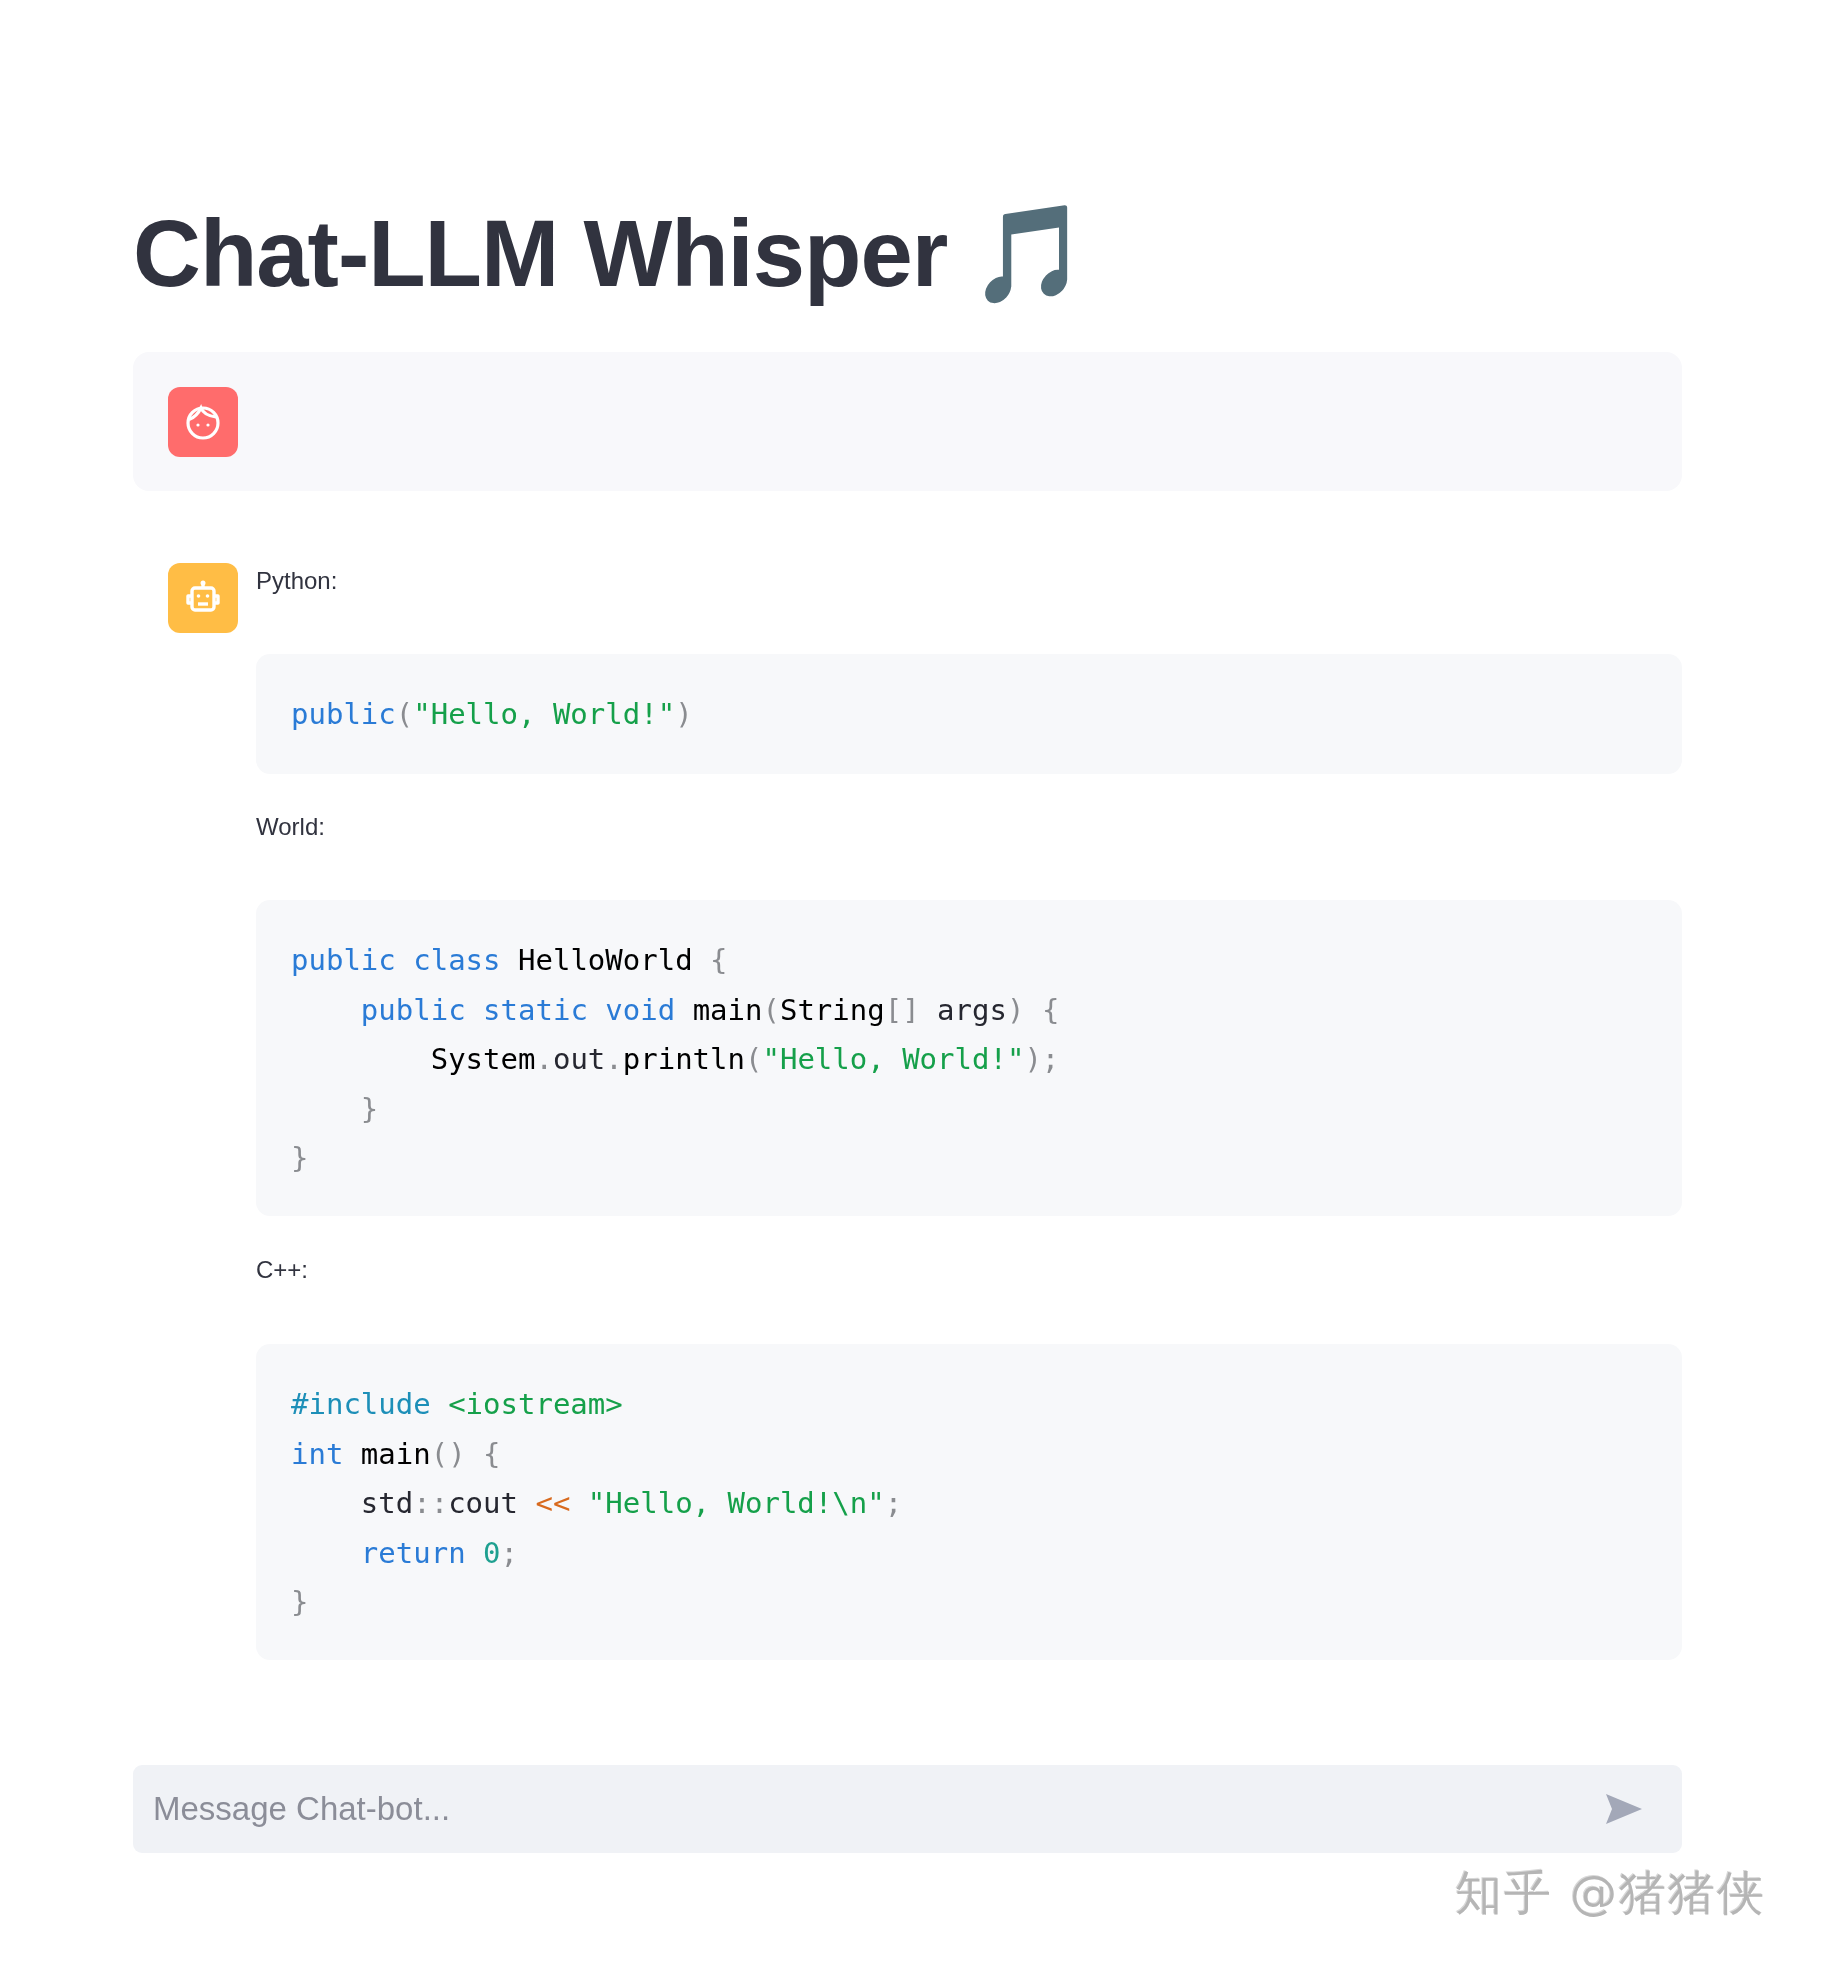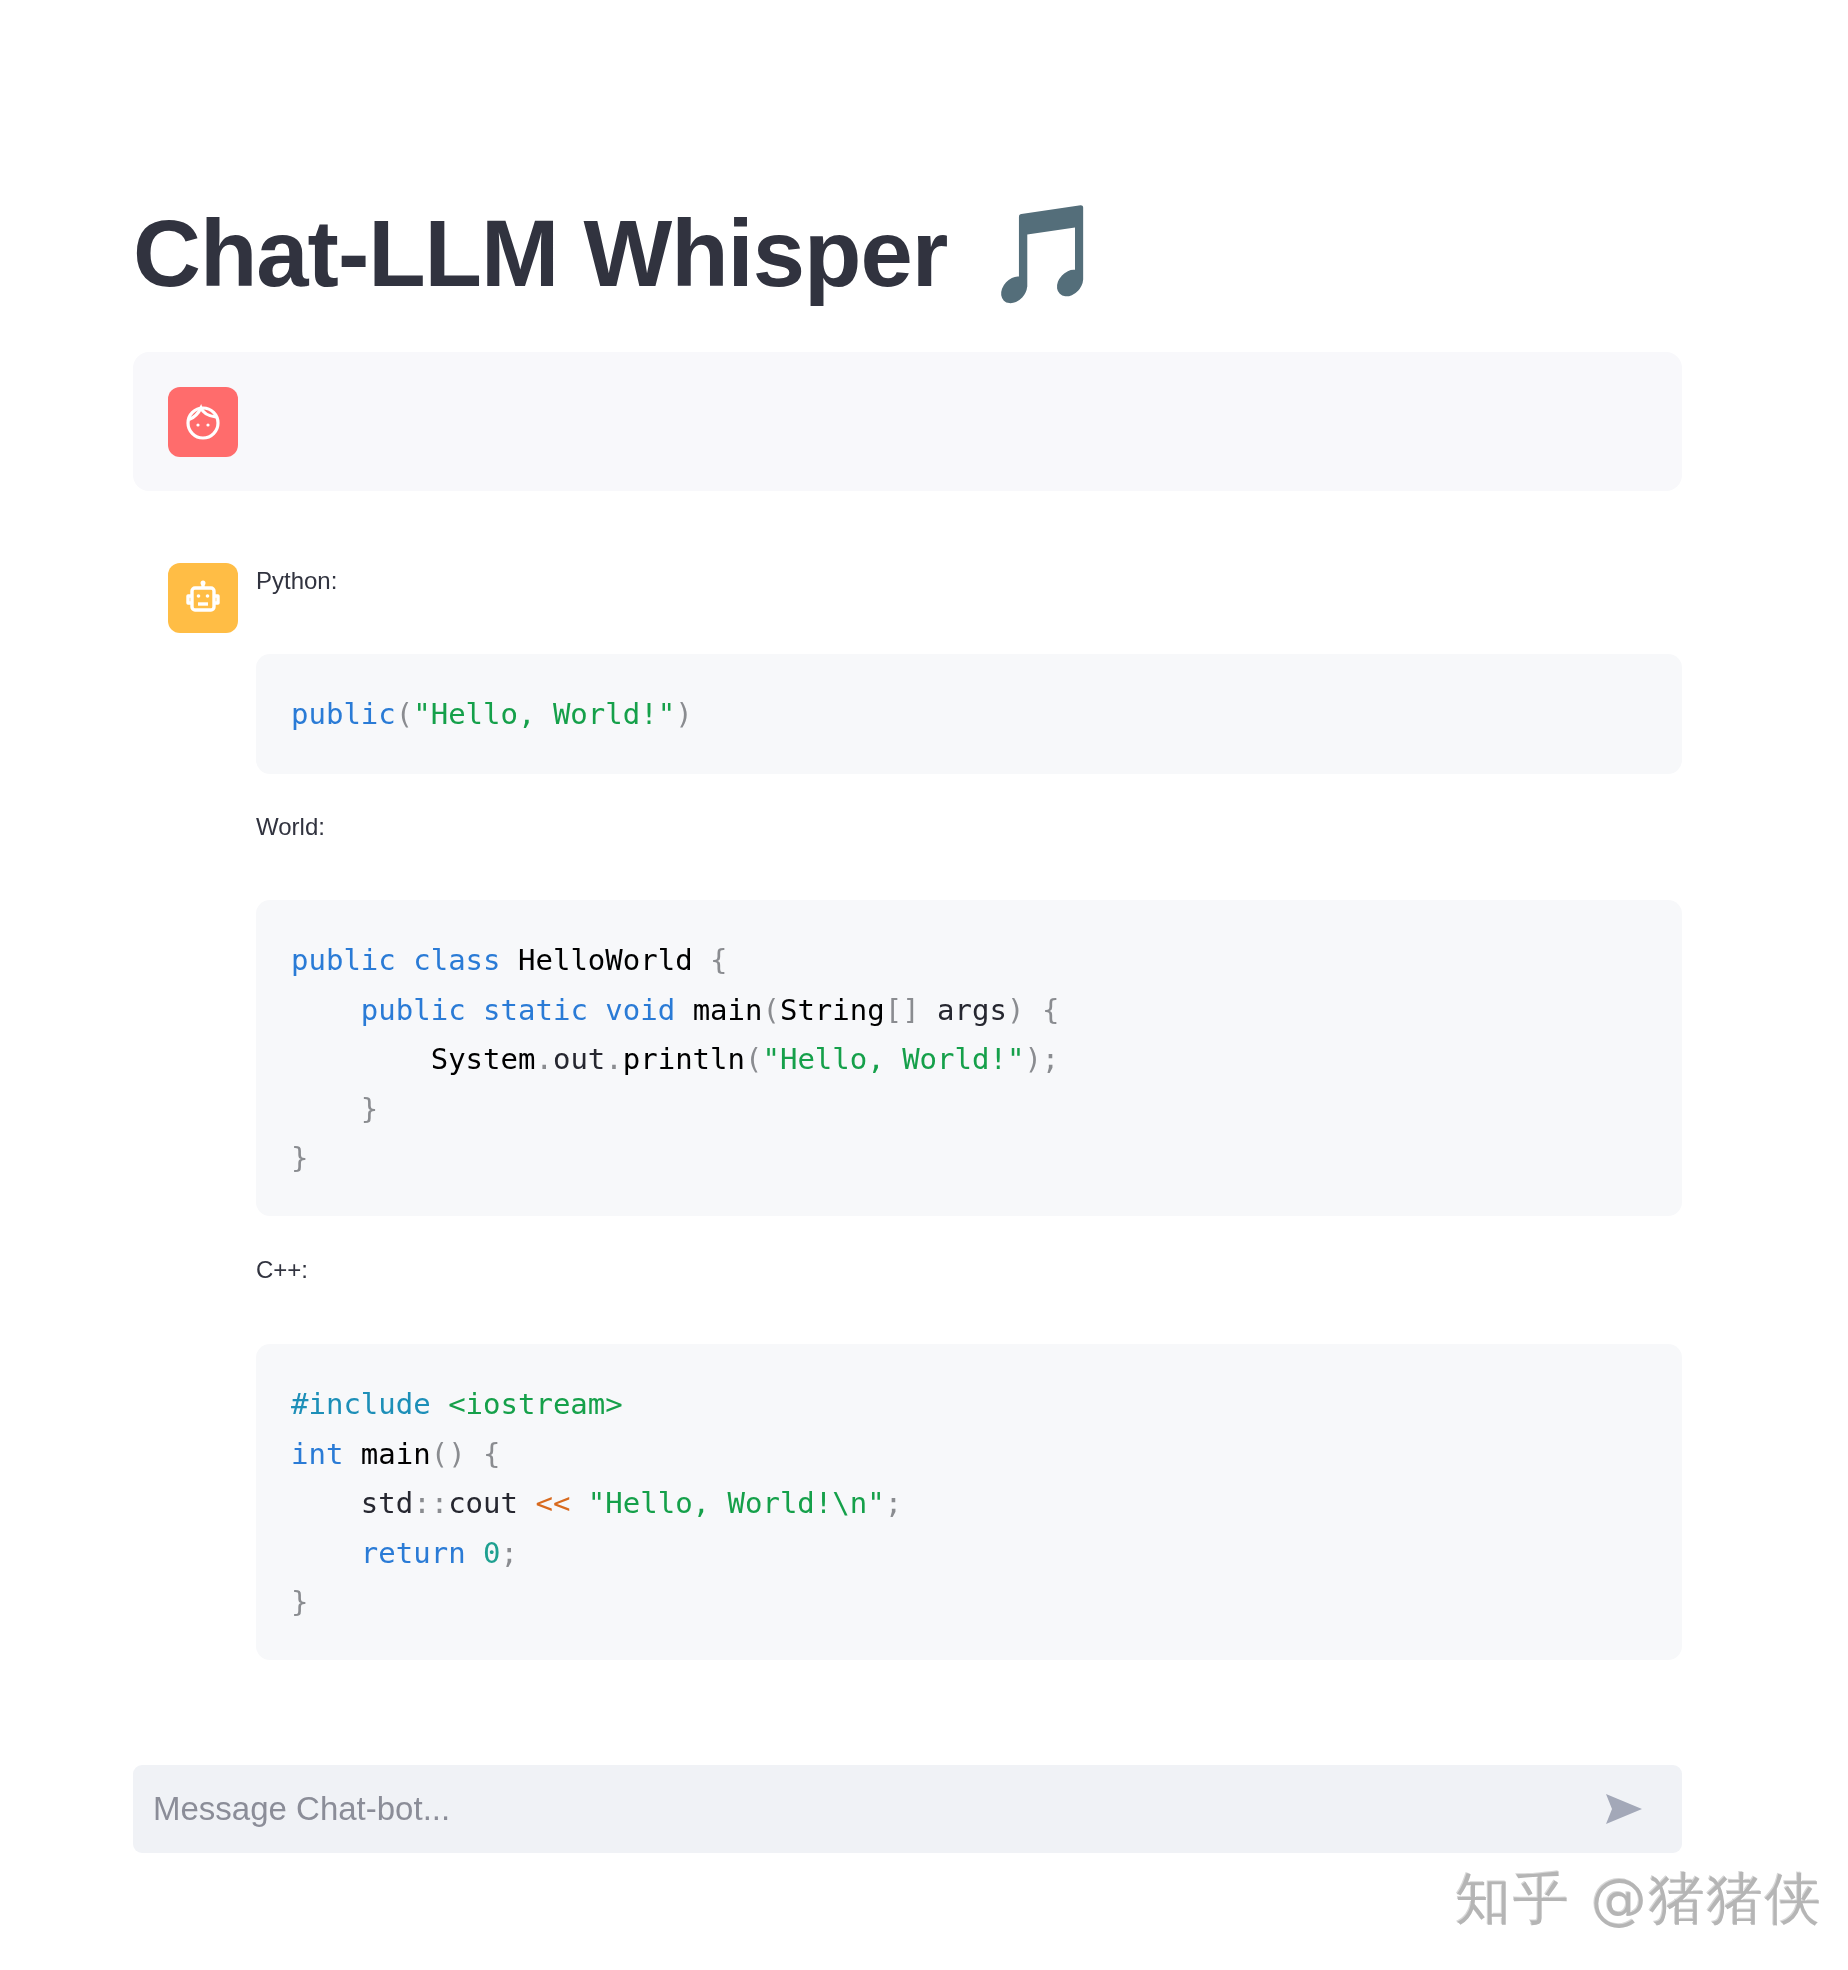--- a/index.html
+++ b/index.html
@@ -16,21 +16,20 @@
       position: absolute;
       left: 133px;
       top: 200px;
       font-size: 94px;
       font-weight: 700;
       letter-spacing: -1px;
       color: #31333f;
       display: flex;
       align-items: center;
       white-space: nowrap;
-      gap: 16px;
     }
     .title .note {
       margin-left: 22px;
       font-size: 96px;
       color: #222;
       line-height: 1;
     }
     .msg-user {
       position: absolute;
       left: 133px;
@@ -119,21 +118,21 @@
       height: 40px;
       display: flex;
       align-items: center;
       justify-content: center;
       cursor: pointer;
     }
     .watermark {
       position: absolute;
       left: 1455px;
       top: 1862px;
-      font-size: 56px;
+      font-size: 47px;
       color: #b5b5b5;
       font-family: "DejaVu Sans", sans-serif;
       letter-spacing: 2px;
       text-shadow: 1px 1px 0 #ffffff, -1px -1px 0 #d8d8d8;
       white-space: nowrap;
     }
   </style>
 </head>
 <body>
 

